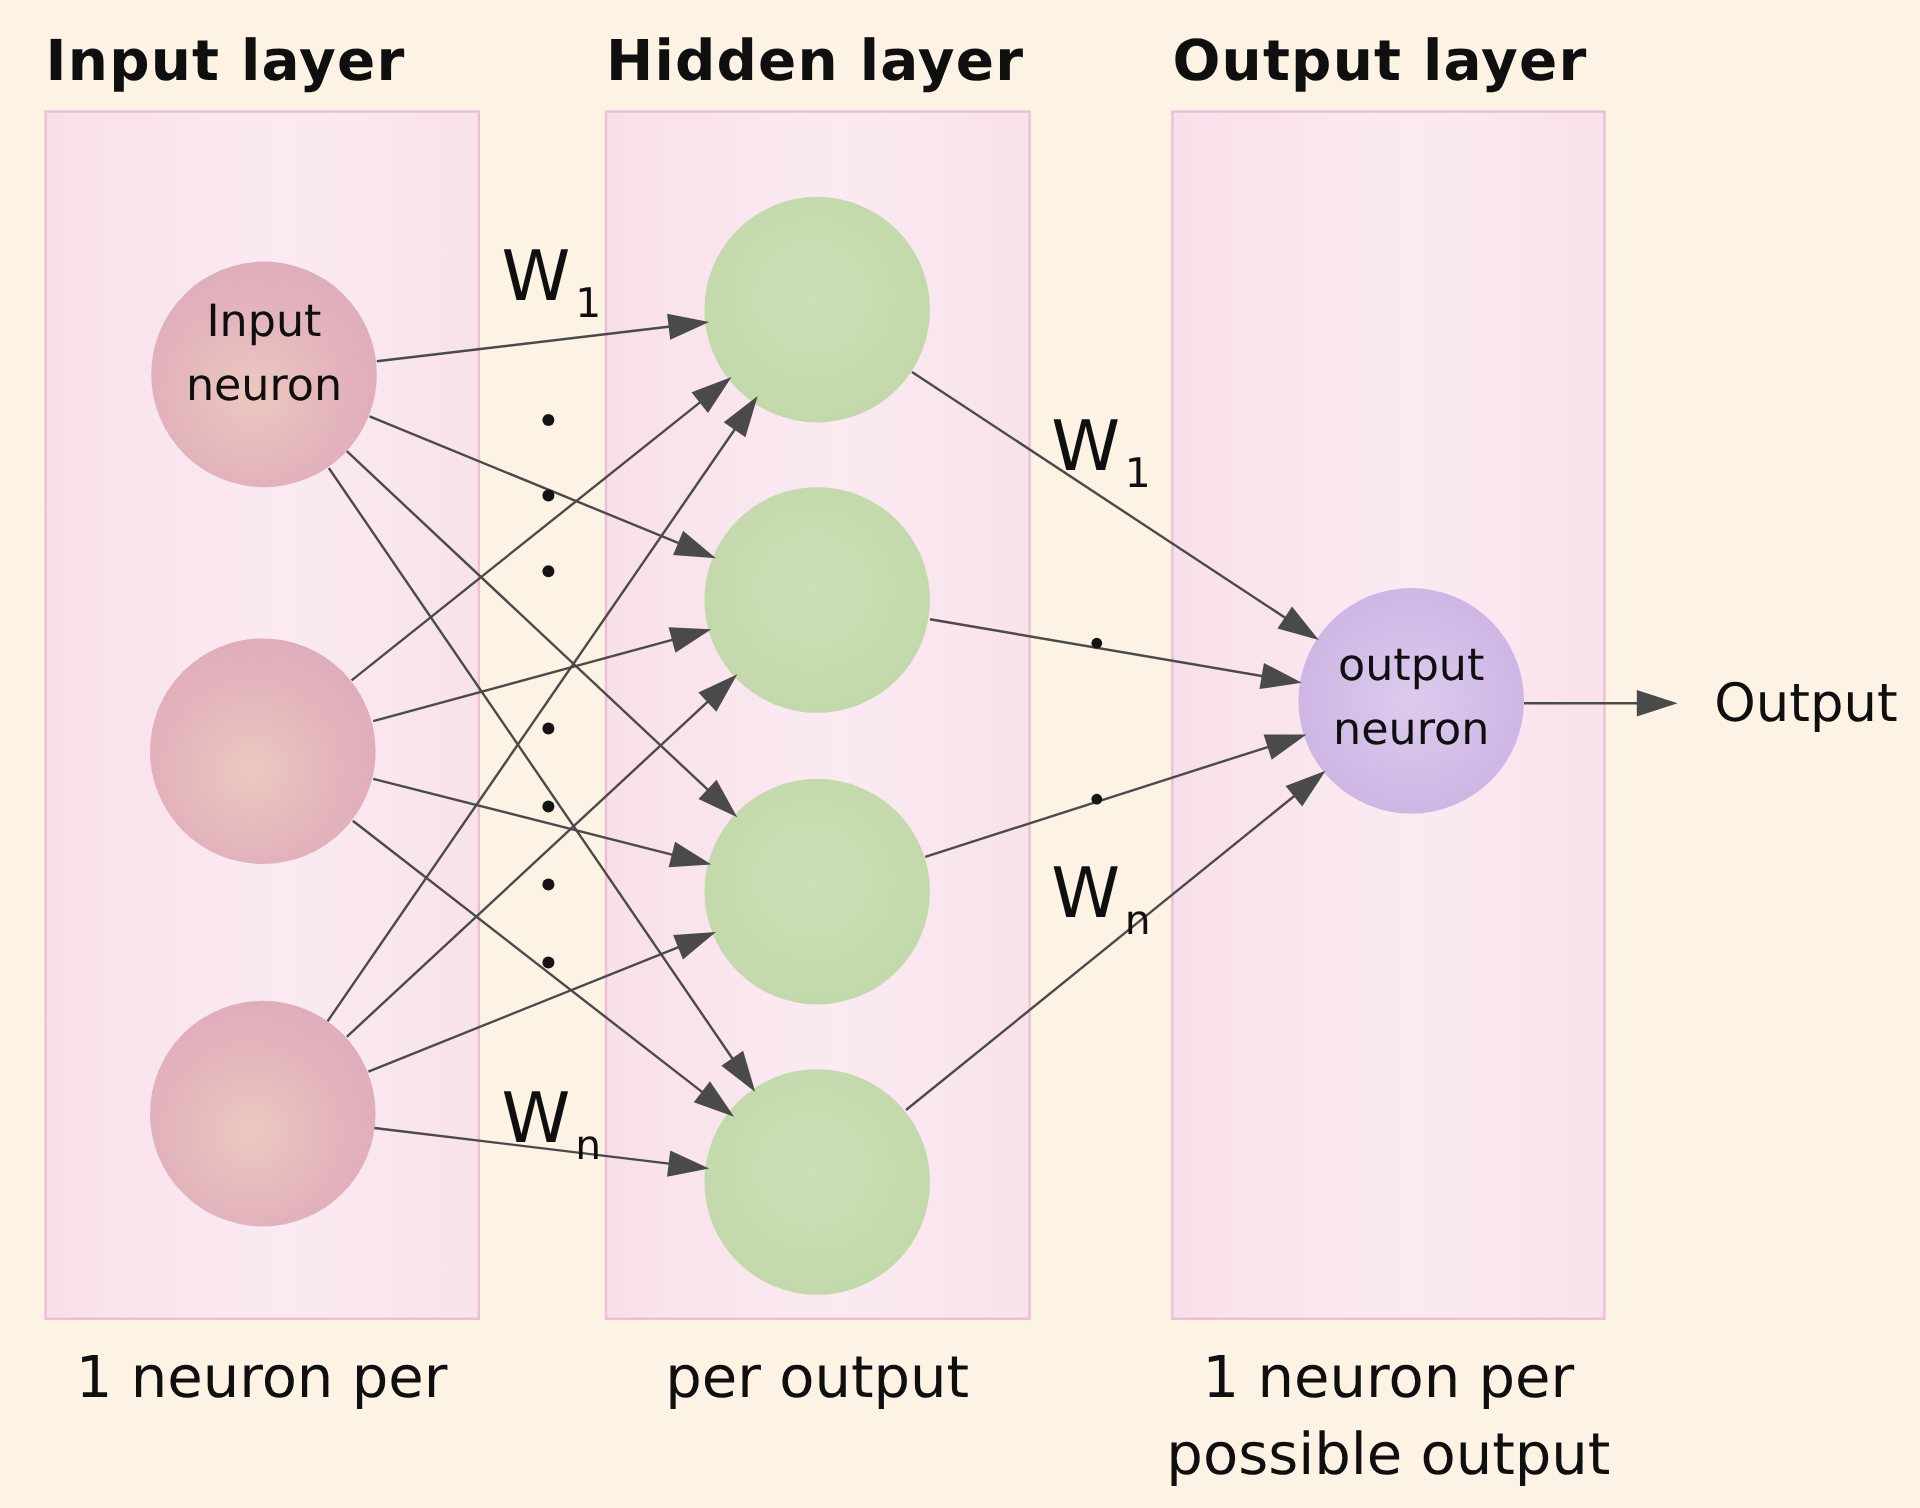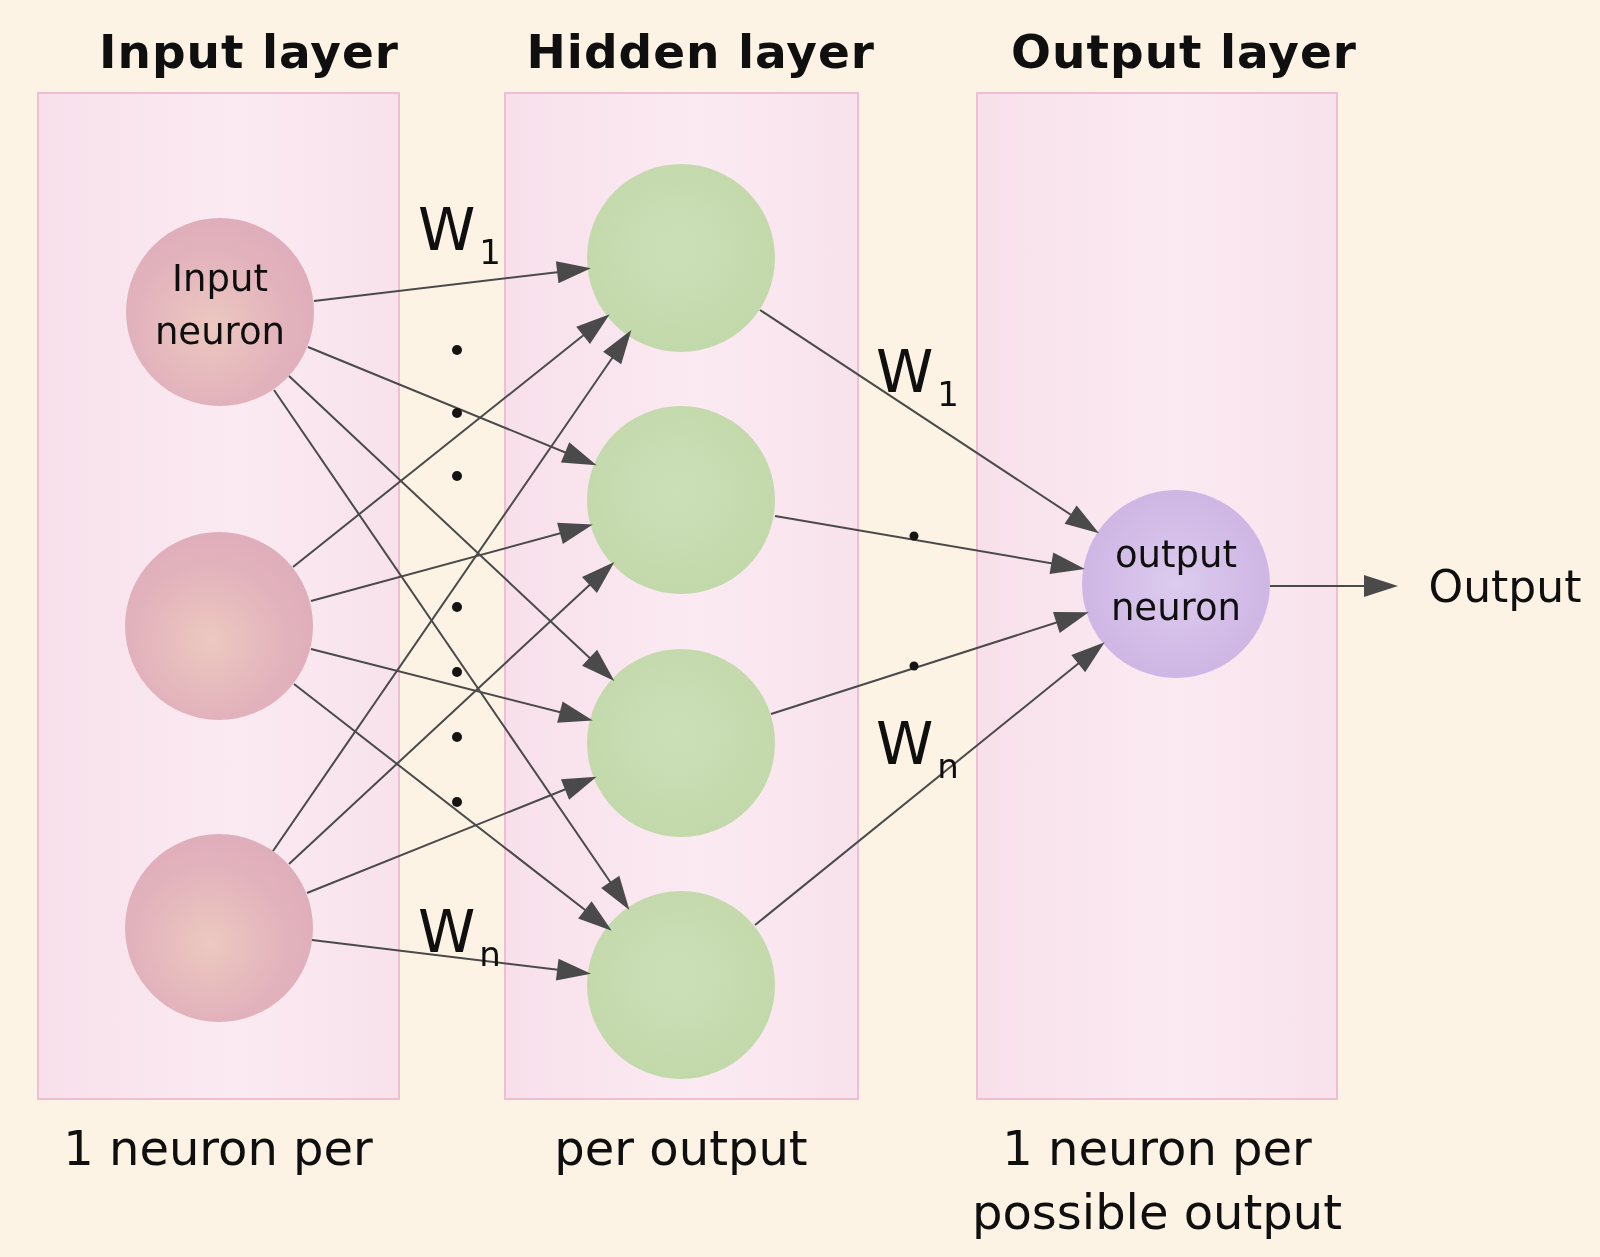--- a/index.html
+++ b/index.html
@@ -13,21 +13,21 @@
     color: #0f0f0f;
     overflow: hidden;
   }
   .stage svg { position: absolute; left: 0; top: 0; }
   .layer-title {
     position: absolute;
     top: 24px;
     height: 56px;
     font-size: 47px;
     font-weight: bold;
-    text-align: right;
+    text-align: left;
     letter-spacing: 1px;
     white-space: nowrap;
   }
   .layer-caption {
     position: absolute;
     top: 1116px;
     text-align: center;
     font-size: 48px;
     line-height: 64px;
     white-space: nowrap;
@@ -147,21 +147,21 @@
     <g fill="#141414">
       <circle cx="914" cy="536" r="4.5"></circle>
       <circle cx="914" cy="666" r="4.5"></circle>
     </g>
   </svg>
 
   <div class="layer-title" style="left:38px; width:361px;">Input layer</div>
   <div class="layer-title" style="left:977px; width:380px;">Output layer</div>
   <div class="layer-title" style="left:505px; width:370px;">Hidden layer</div>
 
-  <div class="neuron-label" style="left:120px; top:252px; width:200px;">
+  <div class="neuron-label" style="left:120px; top:241px; width:200px;">
     <div>Input</div>
     <div>neuron</div>
   </div>
   <div class="neuron-label" style="left:1076px; top:528px; width:200px;">
     <div>output</div>
     <div>neuron</div>
   </div>
 
   <div class="weight-label" style="left:418px; top:198px;"><span>W</span><span class="sub">1</span></div>
   <div class="weight-label" style="left:418px; top:900px;"><span>W</span><span class="sub">n</span></div>

